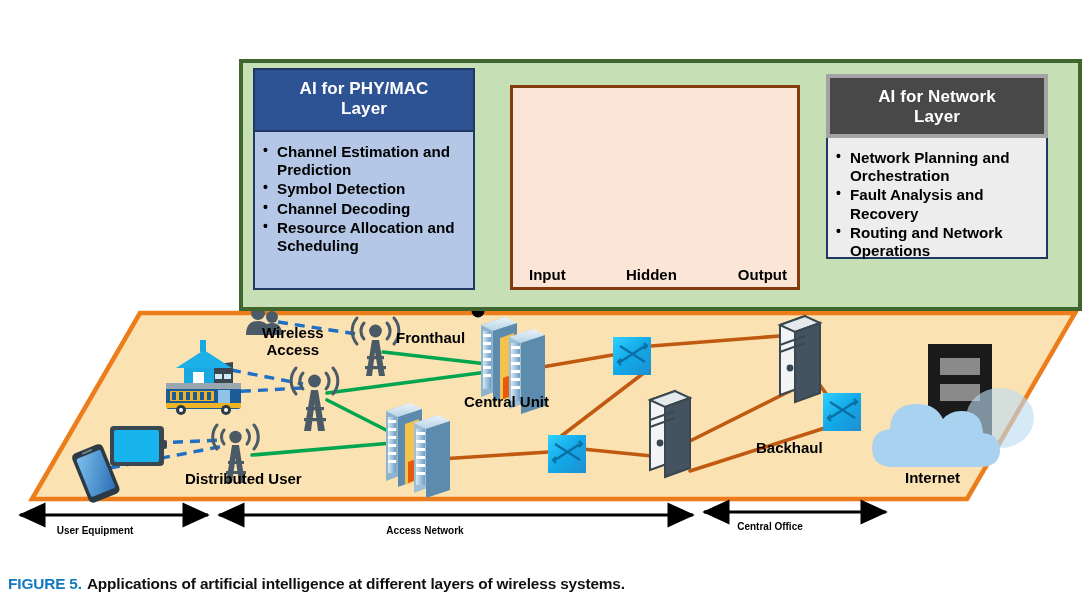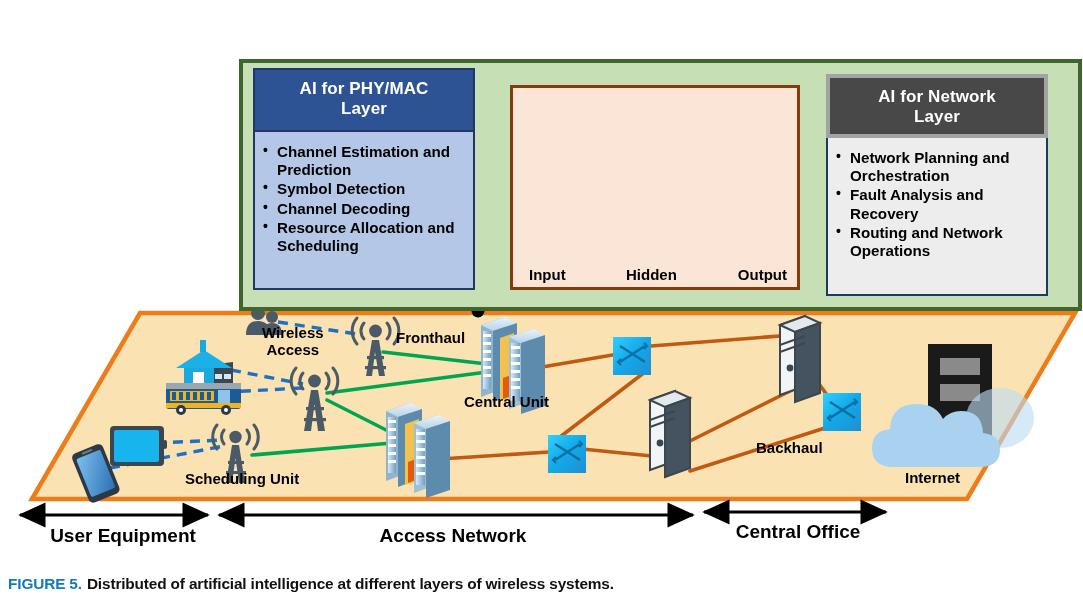--- a/index.html
+++ b/index.html
@@ -27,21 +27,21 @@
       height:64px;padding-top:9px;font-size:17px;}
   #card-phy .body{background:#B4C7E7;border:2px solid #1F3864;border-top:none;
       height:158px;padding:11px 4px 0 0;}
   #card-phy li{font-size:15.2px;}
 
   
   #card-net{left:826px;top:74px;width:222px;height:222px;}
   #card-net .hdr{background:#484848;border:4px solid #a3a3a3;
       height:64px;padding-top:9px;font-size:17px;}
   #card-net .body{background:#EDEDED;border:2px solid #1F3864;border-top:none;
-      height:158px;padding:11px 4px 0 0;}
+      height:121px;padding:11px 4px 0 0;}
   #card-net li{font-size:15.2px;}
 
   
   #nnbox{position:absolute;left:510px;top:85px;width:290px;height:205px;
     background:#FBE5D6;border:3px solid #843C0C;box-sizing:border-box;}
   .nn-label{position:absolute;bottom:4px;font-size:15px;font-weight:bold;color:#000;}
   #lb-input{left:16px;}
   #lb-hidden{left:113px;}
   #lb-output{right:10px;}
 
@@ -49,22 +49,22 @@
   .plane-label{position:absolute;font-size:15px;font-weight:bold;color:#000;
     white-space:pre;line-height:1.12;text-align:center;}
   #pl-wireless{left:262px;top:325px;}
   #pl-fronthaul{left:396px;top:330px;}
   #pl-central{left:464px;top:394px;}
   #pl-distributed{left:185px;top:471px;}
   #pl-backhaul{left:756px;top:440px;}
   #pl-internet{left:905px;top:470px;}
 
   
-  .scale-label{position:absolute;font-size:19px;font-weight:bold;color:#000;
-    text-align:center;padding-left:28px;}
+  .scale-label{position:absolute;font-size:10px;font-weight:bold;color:#000;
+    text-align:center;}
   #sl-ue{left:0px;top:525px;width:190px;}
   #sl-an{left:215px;top:525px;width:420px;}
   #sl-co{left:560px;top:521px;width:420px;}
 
   
   #caption{position:absolute;left:8px;top:575px;width:1060px;
      font-size:15.4px;font-weight:bold;color:#111;letter-spacing:-.15px;}
   #caption .fig{color:#1379BF;margin-right:5px;}
 </style>
 </head>
@@ -430,25 +430,25 @@
   <div id="nnbox">
     <div class="nn-label" id="lb-input">Input</div>
     <div class="nn-label" id="lb-hidden">Hidden</div>
     <div class="nn-label" id="lb-output">Output</div>
   </div>
 
   <div class="plane-label" id="pl-wireless">Wireless
 Access</div>
   <div class="plane-label" id="pl-fronthaul">Fronthaul</div>
   <div class="plane-label" id="pl-central">Central Unit</div>
-  <div class="plane-label" id="pl-distributed">Scheduling Unit</div>
+  <div class="plane-label" id="pl-distributed">Distributed User</div>
   <div class="plane-label" id="pl-backhaul">Backhaul</div>
   <div class="plane-label" id="pl-internet">Internet</div>
 
   <div class="scale-label" id="sl-ue">User Equipment</div>
   <div class="scale-label" id="sl-an">Access Network</div>
   <div class="scale-label" id="sl-co">Central Office</div>
 
   <div id="caption">
-    <span class="fig">FIGURE 5.</span><span>Distributed of artificial intelligence at different layers of wireless systems.</span>
+    <span class="fig">FIGURE 5.</span><span>Applications of artificial intelligence at different layers of wireless systems.</span>
   </div>
 
 </div>
 
 </body></html>

